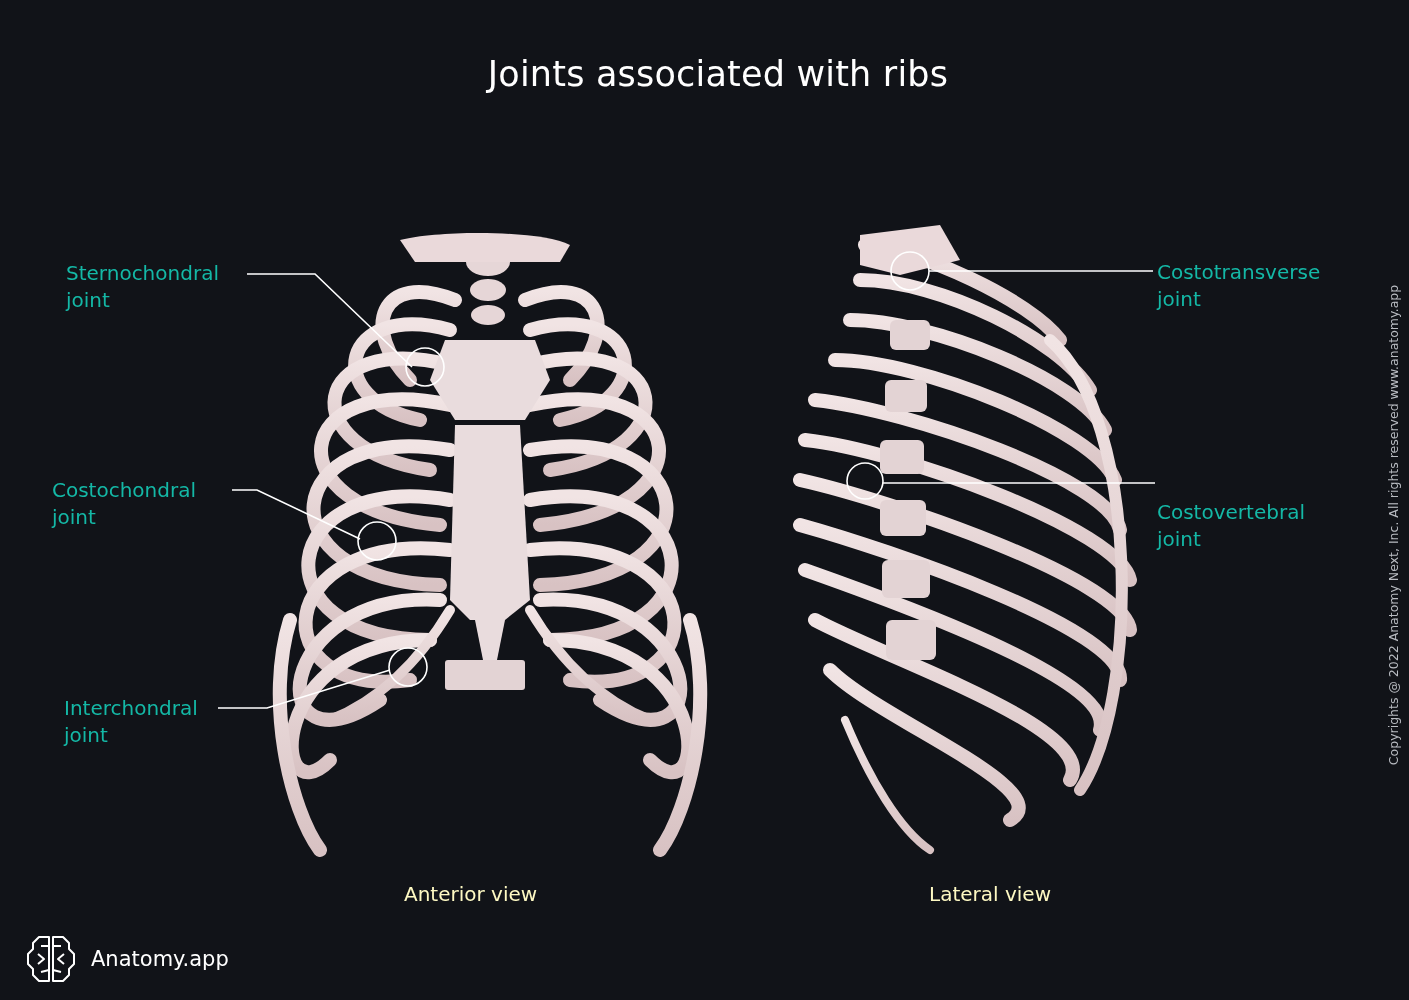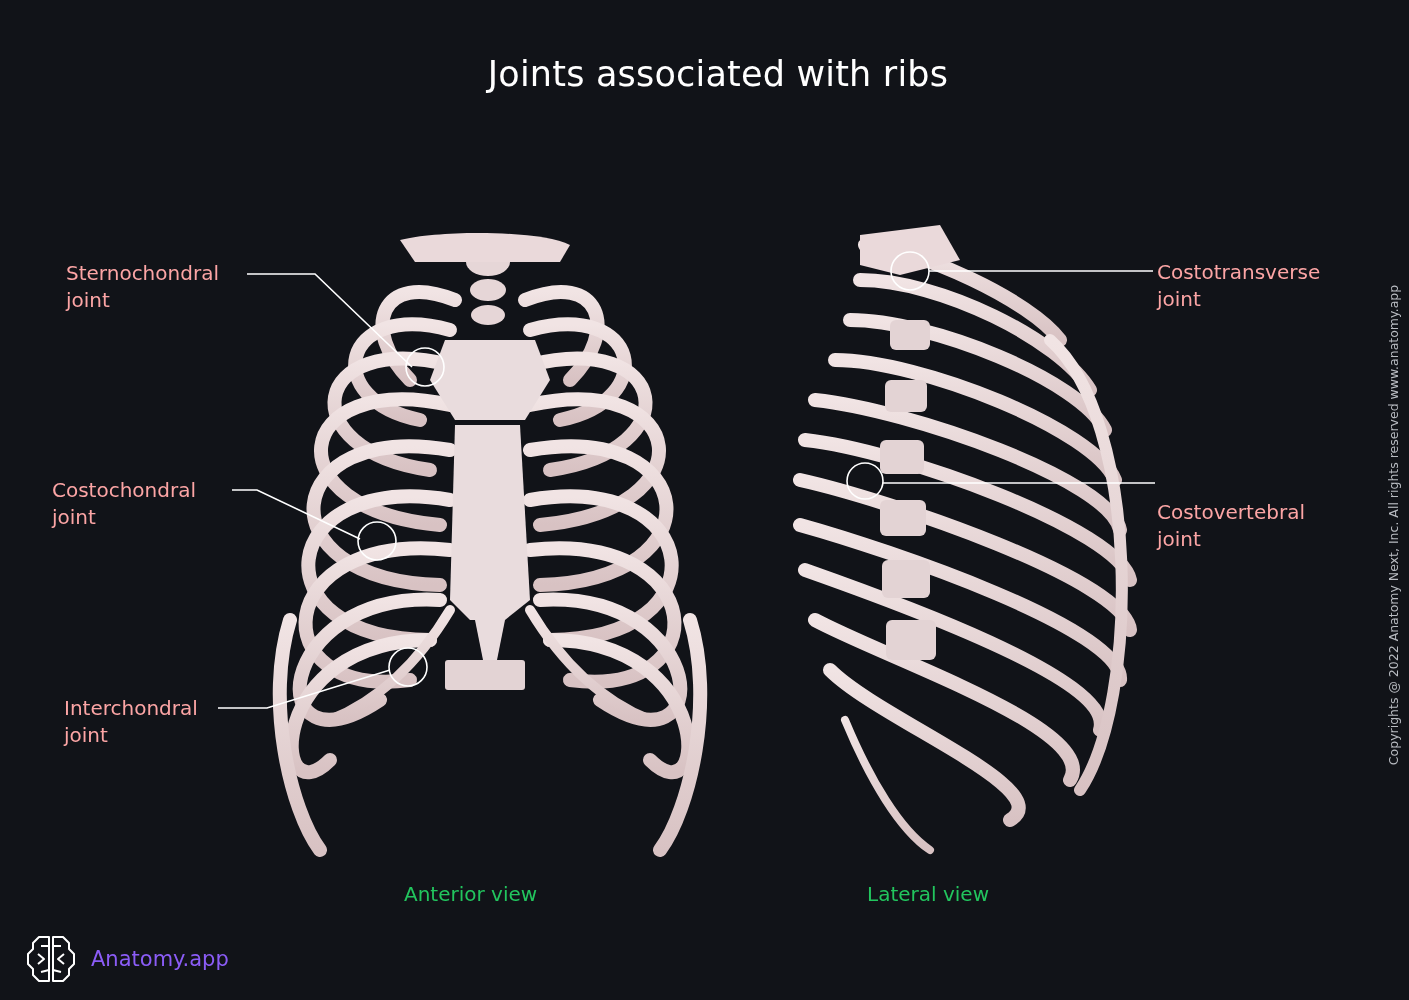--- a/index.html
+++ b/index.html
@@ -9,35 +9,35 @@
       font-family: "DejaVu Sans", sans-serif;
       color: #ffffff;
       position: relative;
     }
     .title {
       position: absolute; left: 0; width: 1436px; top: 54px;
       text-align: center; font-size: 35px; font-weight: 500;
       letter-spacing: 0.2px; color: #ffffff;
     }
     .label {
-      position: absolute; font-size: 20px; line-height: 27px; color: #fca5a5;
+      position: absolute; font-size: 20px; line-height: 27px; color: #14b8a6;
       font-weight: 500;
     }
     .view-label {
-      position: absolute; font-size: 20px; color: #22c55e; top: 882px; font-weight: 500;
+      position: absolute; font-size: 20px; color: #fef9c3; top: 882px; font-weight: 500;
     }
     .copyright {
       position: absolute; left: 1393px; top: 525px;
       transform: translate(-50%, -50%) rotate(-90deg);
       white-space: nowrap; font-size: 12.5px; color: #b9bcc2;
     }
     .logo {
       position: absolute; left: 25px; top: 934px; display: flex; align-items: center;
     }
-    .logo-text { font-size: 21px; color: #8b5cf6; margin-left: 14px; }
+    .logo-text { font-size: 21px; color: #ffffff; margin-left: 14px; }
     svg.art { position: absolute; left: 0; top: 0; }
   </style>
 </head>
 <body>
 
 <div class="title">Joints associated with ribs</div>
 
 <svg class="art" width="1409" height="1000" viewBox="0 0 1409 1000">
   <defs>
     <linearGradient id="boneG" x1="0" y1="0" x2="0" y2="1">
@@ -153,21 +153,21 @@
 <div class="label" style="left:1157px; top:259px;">
   <div>Costotransverse</div>
   <div>joint</div>
 </div>
 <div class="label" style="left:1157px; top:471px;margin-top:28px;">
   <div>Costovertebral</div>
   <div>joint</div>
 </div>
 
 <div class="view-label" style="left:404px;">Anterior view</div>
-<div class="view-label" style="left:867px;">Lateral view</div>
+<div class="view-label" style="left:929px;">Lateral view</div>
 
 <div class="copyright">Copyrights @ 2022 Anatomy Next, Inc. All rights reserved www.anatomy.app</div>
 
 <div class="logo">
   <svg width="52" height="50" viewBox="0 0 52 50" fill="none" stroke="#ffffff" stroke-width="2" stroke-linejoin="round">
     <path d="M24 3 L14 3 L8 9 L8 15 L3 20 L3 30 L8 35 L8 41 L14 47 L24 47 Z"></path>
     <path d="M28 3 L38 3 L44 9 L44 15 L49 20 L49 30 L44 35 L44 41 L38 47 L28 47 Z"></path>
     <path d="M24 12 L16 12 M13 20 L19 25 L13 30 M24 36 L16 38"></path>
     <path d="M28 12 L36 12 M39 20 L33 25 L39 30 M28 36 L36 38"></path>
   </svg>

